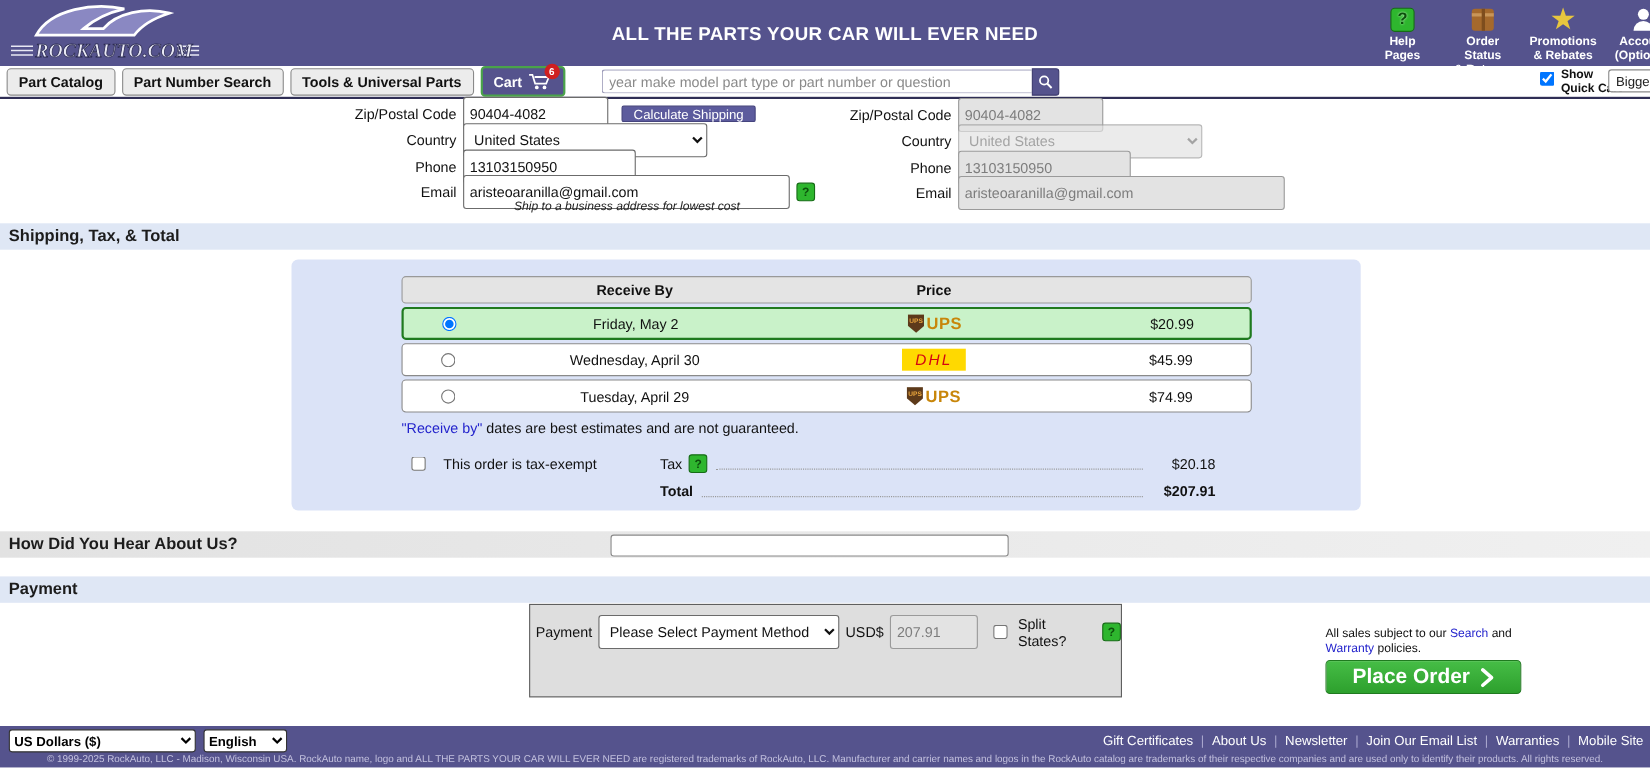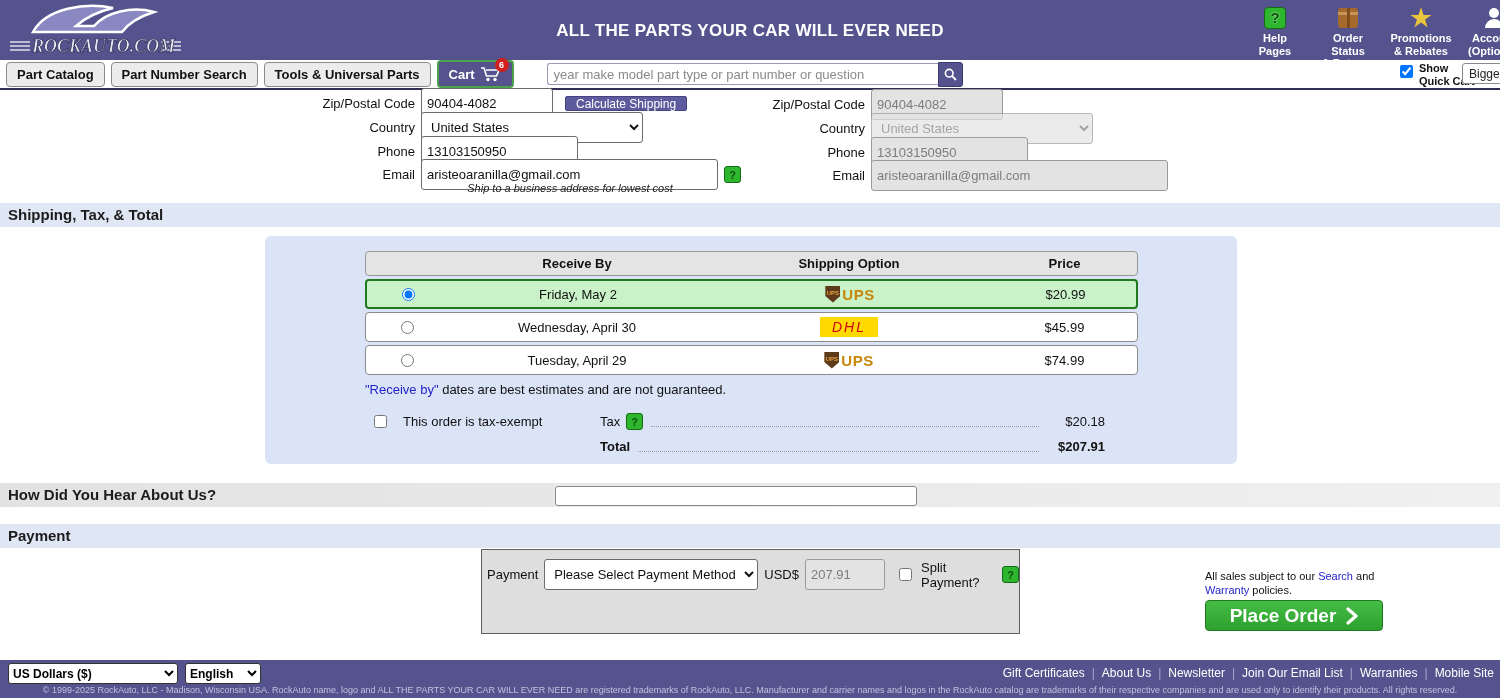--- a/index.html
+++ b/index.html
@@ -260,21 +260,20 @@
     </div>
   </div>
 
   <div class="secbar sec-blue" style="top:203px;">Shipping, Tax, &amp; Total</div>
 
   <div class="panel">
     <div class="shiptable">
       <div class="trow thead">
         <div class="tc"></div>
         <div class="tc">Receive By</div>
-        <div class="tc">Shipping Option</div>
         <div class="tc">Price</div>
       </div>
       <div class="trow selected">
         <div class="tc"><input type="radio" name="shipopt" checked="" style=""></div>
         <div class="tc">Friday, May 2</div>
         <div class="tc carrier">
             <span class="ups-shield">
               <span>UPS</span>
             </span>
             <span class="ups-word">UPS</span>
@@ -332,21 +331,21 @@
 
   <div class="paybox">
     <div class="payrow">
       <span>Payment</span>
       <select class="fld" style="width:245px;">
         <option>Please Select Payment Method</option>
       </select>
       <span>USD$</span>
       <input class="fld" style="width: 80px;" disabled="" value="207.91">
       <input type="checkbox" style="margin-left: 8px;">
-      <span>Split Payment?</span>
+      <span>Split States?</span>
       <span class="qmark">?</span>
     </div>
   </div>
 
   <div class="salesnote">
     <span>All sales subject to our </span><span class="lnk">Search</span><span> and </span><span class="lnk">Warranty</span><span> policies.</span>
   </div>
 
   <button class="place-order">
     <span>Place Order</span>

